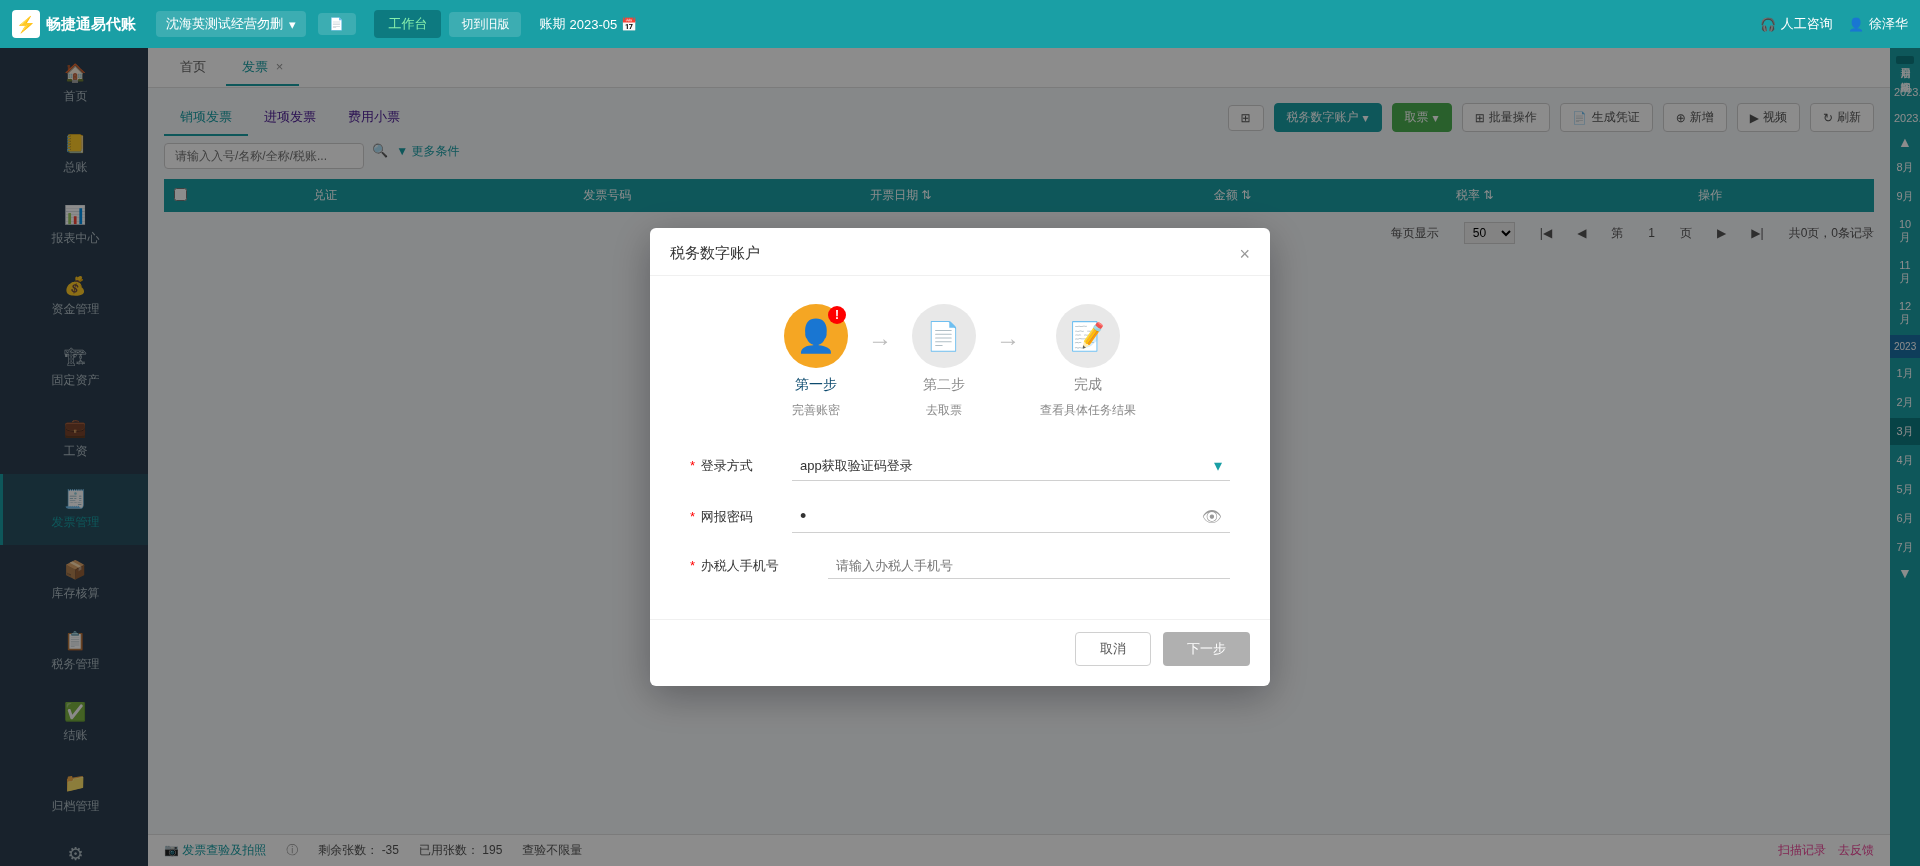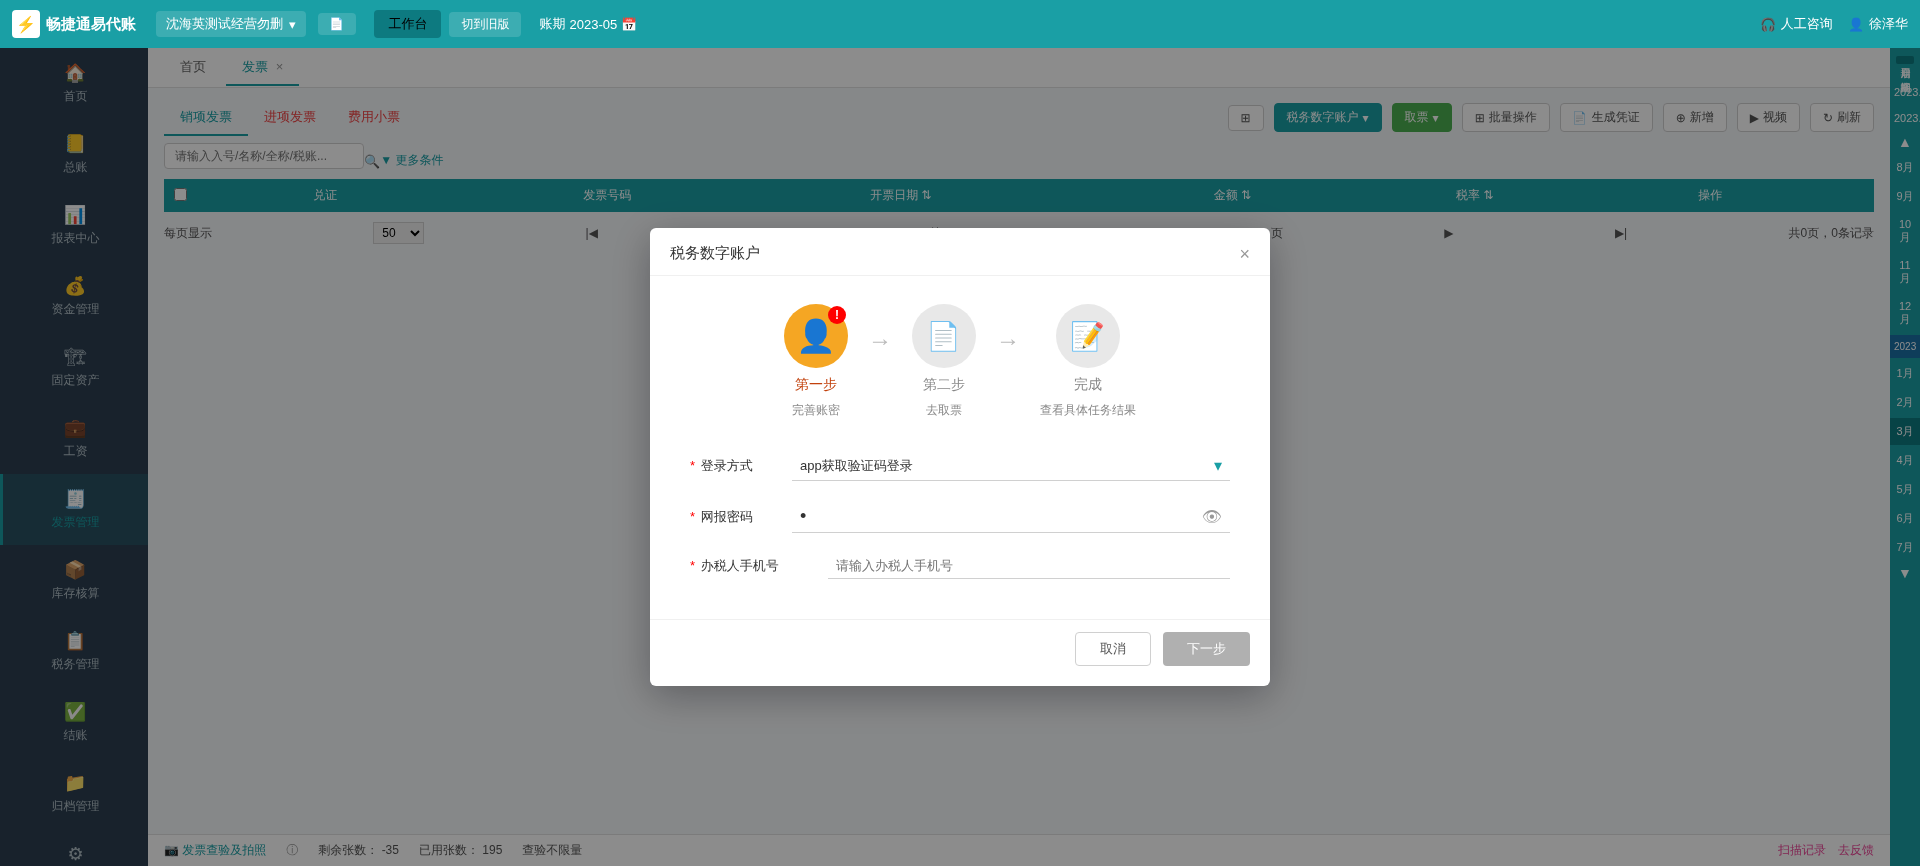--- a/index.html
+++ b/index.html
@@ -59,21 +59,21 @@
       padding: 4px 12px;
       color: white;
       cursor: pointer;
       font-size: 12px;
     }
     .workbench-btn {
       background: #0d7a80;
       border: none;
       border-radius: 4px;
       padding: 5px 14px;
-      color: #000000;
+      color: #86efac;
       cursor: pointer;
       font-size: 13px;
       margin-left: 10px;
     }
     .period-info {
       color: white;
       font-size: 13px;
       margin-left: 10px;
       display: flex;
       align-items: center;
@@ -179,21 +179,21 @@
       display: flex;
       align-items: center;
       gap: 0;
       margin-bottom: 12px;
       border-bottom: 1px solid #e0e0e0;
     }
     .sub-tab {
       padding: 8px 16px;
       cursor: pointer;
       font-size: 13px;
-      color: #ef4444;
+      color: #4c1d95;
       border-bottom: 2px solid transparent;
       margin-bottom: -1px;
     }
     .sub-tab.active {
       color: #1a9fa5;
       border-bottom-color: #1a9fa5;
     }
 
     
     .toolbar {
@@ -222,21 +222,22 @@
     }
     .toolbar-btn.teal {
       background: #1a9fa5;
       color: white;
       border-color: #1a9fa5;
     }
 
     
     .search-bar {
       display: flex;
-      align-items: flex-end;
+      align-items: flex-start;
+      gap: 8px;
       margin-bottom: 10px;
     }
     .search-input {
       border: 1px solid #d0d0d0;
       border-radius: 4px;
       padding: 5px 10px;
       font-size: 12px;
       width: 200px;
       color: #999;
     }
@@ -261,21 +262,21 @@
       padding: 8px 10px;
       text-align: left;
       font-weight: normal;
       white-space: nowrap;
     }
 
     
     .pagination {
       display: flex;
       align-items: center;
-      justify-content: space-between;
+      justify-content: flex-end;
       gap: 25px;
       margin-top: 10px;
       font-size: 12px;
       color: #555;
     }
 
     
     .right-panel {
       width: 30px;
       background: #1a9fa5;
@@ -408,21 +409,21 @@
       border-radius: 50%;
       color: white;
       font-size: 12px;
       display: flex;
       align-items: center;
       justify-content: center;
       font-weight: bold;
     }
     .step-label {
       font-size: 14px;
-      color: #c2410c;
+      color: #0c4a6e;
       font-weight: 500;
     }
     .step-label.inactive {
       color: #888;
     }
     .step-sublabel {
       font-size: 12px;
       color: #888;
     }
     .step-arrow {

